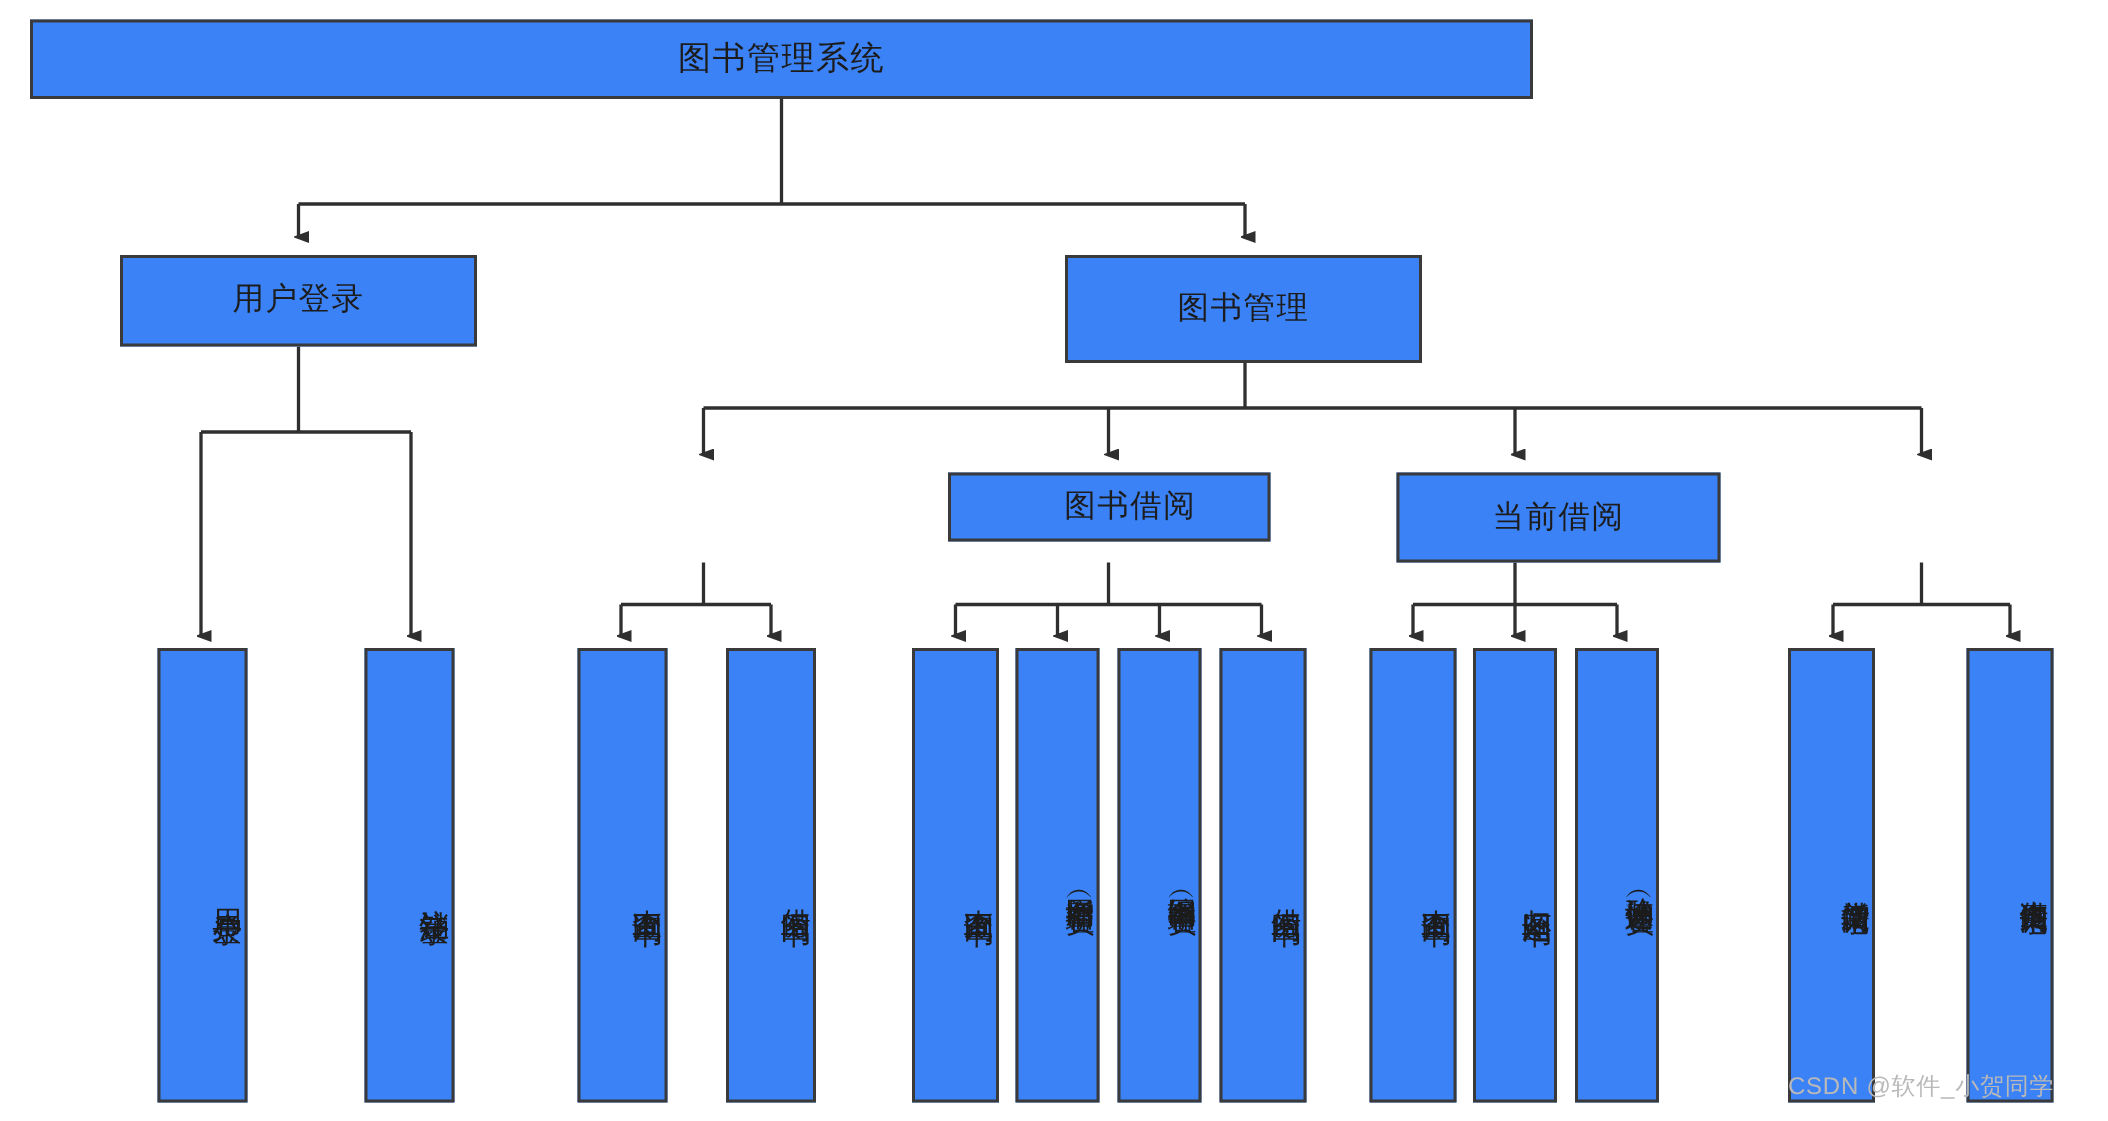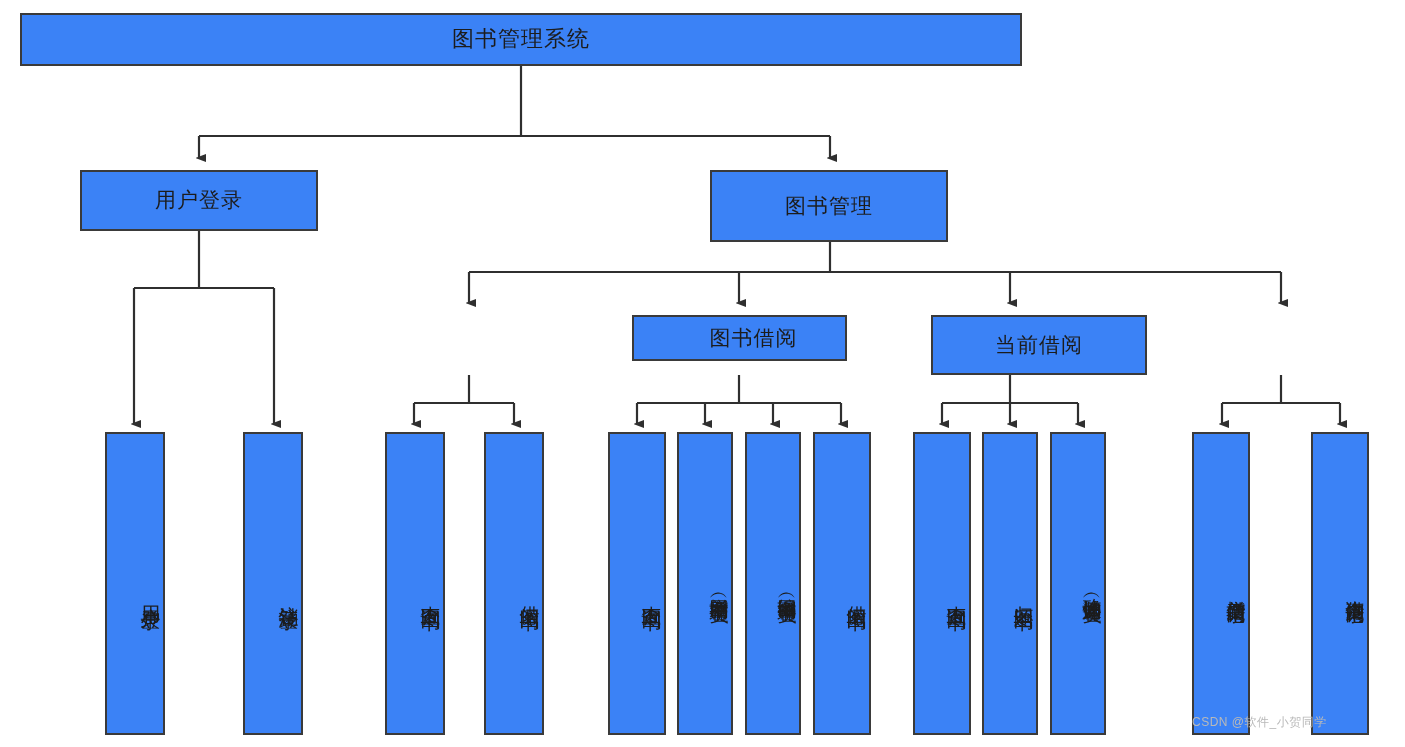--- a/index.html
+++ b/index.html
@@ -51,21 +51,21 @@
   }
   .node.v.tight{
     padding-top:8px;
     letter-spacing:1px;
     font-size:19px;
   }
   .watermark{
     position:absolute;
     left:1192px;
     top:714px;
-    font-size:12px;
+    font-size:16px;
     color:#b9b9b9;
     letter-spacing:0.5px;
     white-space:nowrap;
     user-select:none;
   }
 </style>
 </head>
 <body>
 
 <div id="stage">

